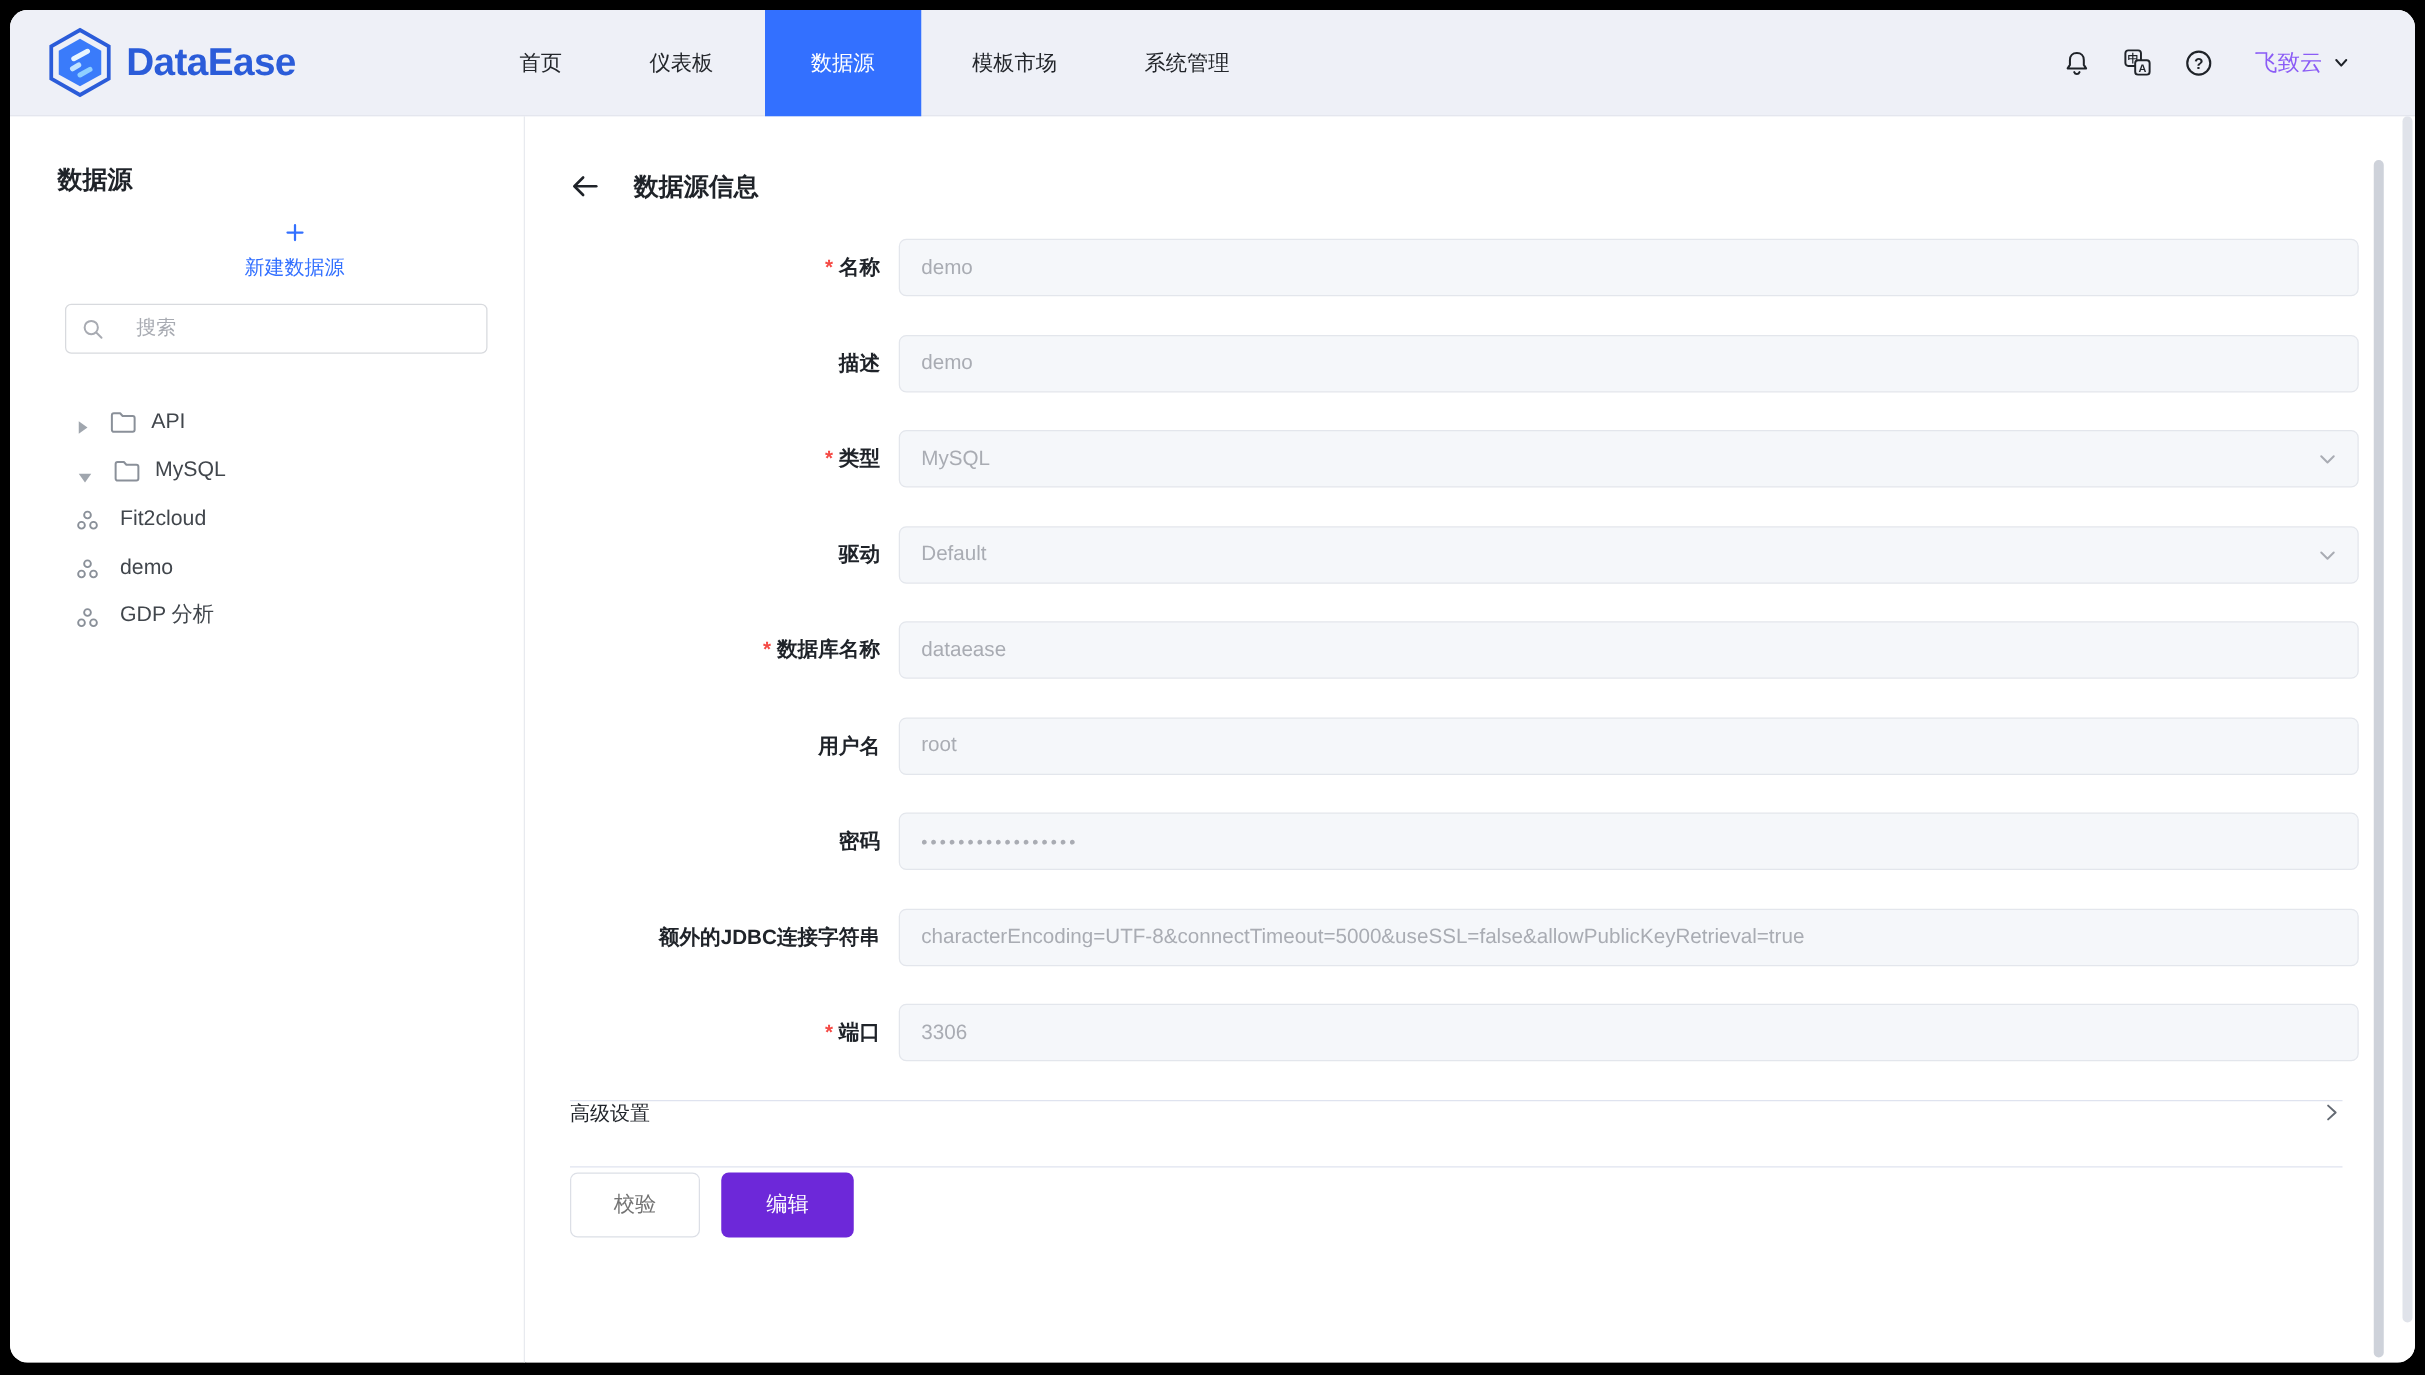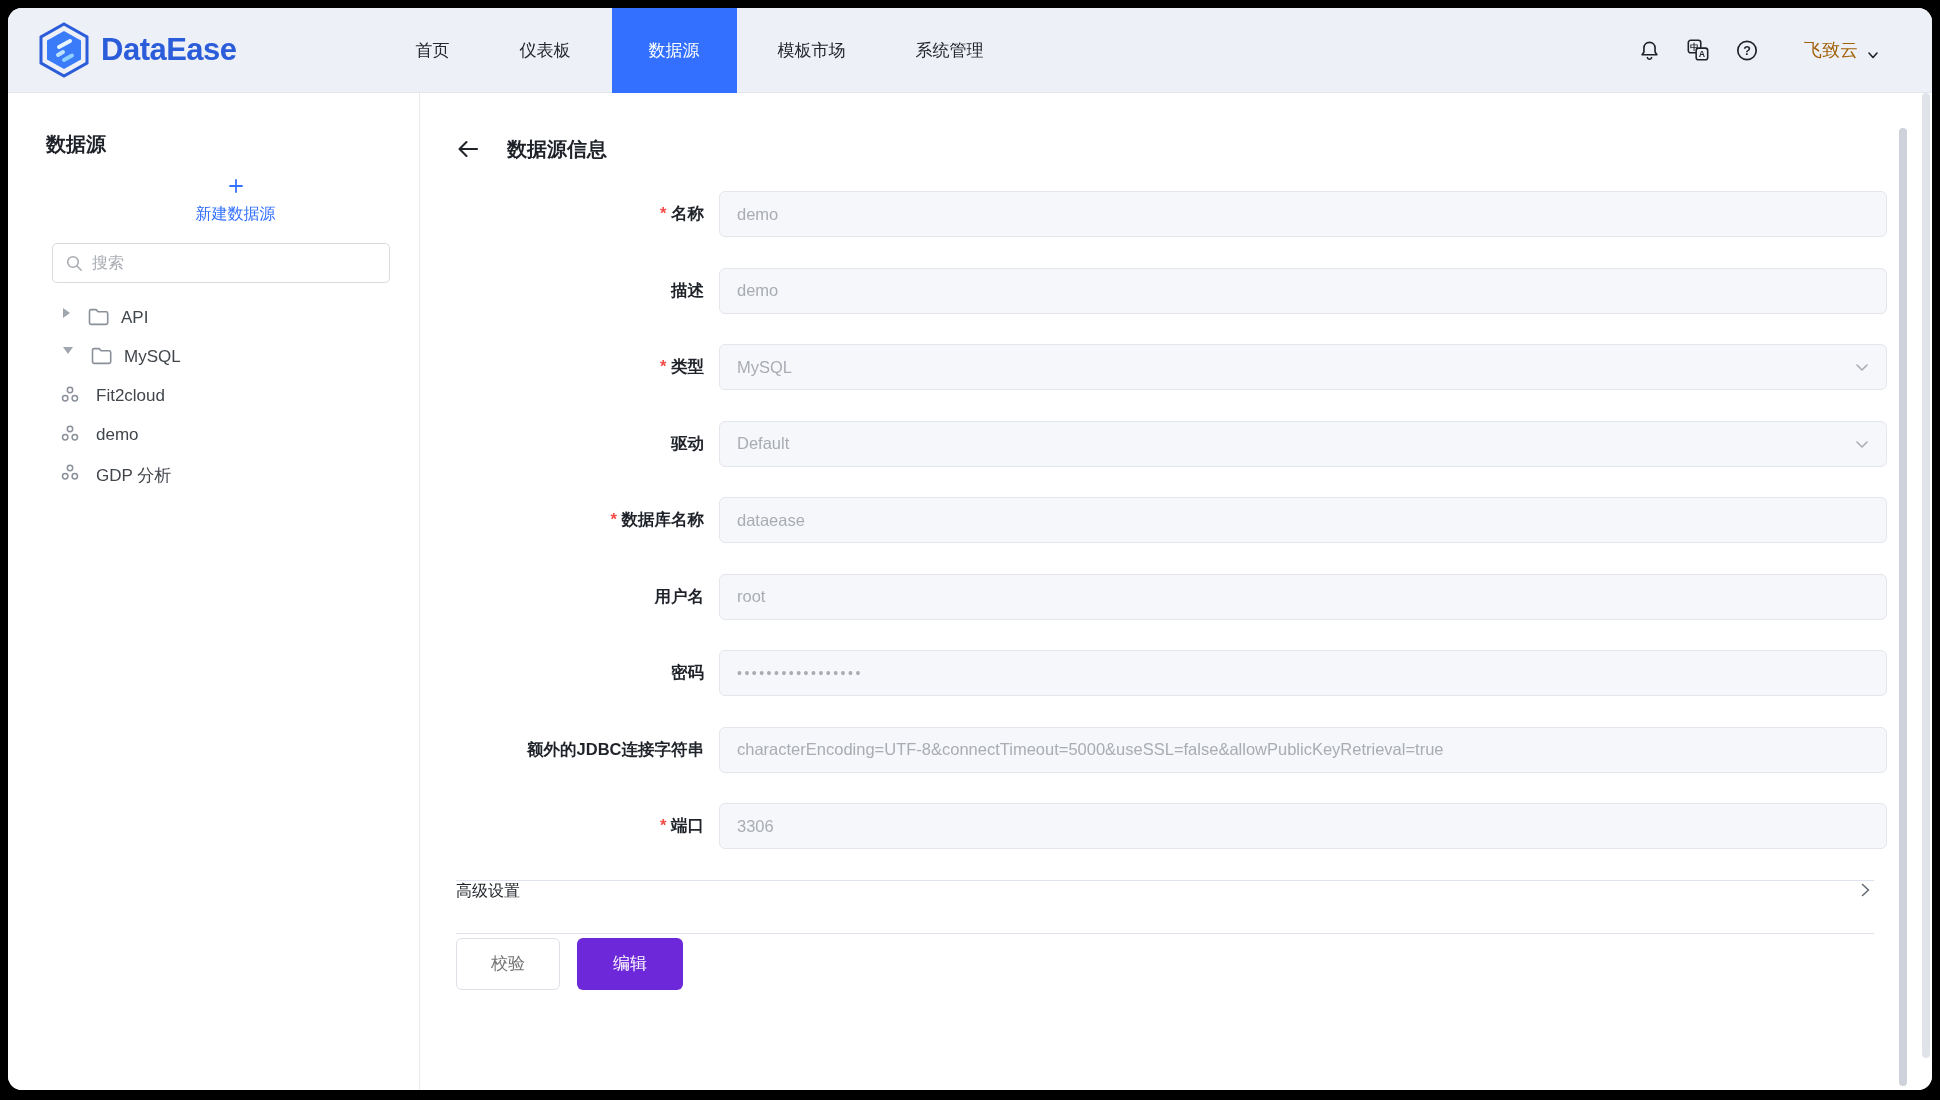--- a/index.html
+++ b/index.html
@@ -8,31 +8,31 @@
 
   
   .navbar { position:absolute; top:0; left:0; right:0; height:85px; background:#eef0f7; border-bottom:1px solid #e4e6ee; display:flex; align-items:center; z-index:5; }
   .brand { display:flex; align-items:center; gap:11px; margin-left:30px; }
   .brand-name { font-size:31px; font-weight:bold; color:#2b5cd9; letter-spacing:-0.5px; }
   .nav-tabs { display:flex; align-items:stretch; height:85px; margin-left:150px; gap:12px; }
   .nav-tab { padding:0 29px; display:flex; align-items:center; font-size:17px; color:#23262b; cursor:pointer; white-space:nowrap; }
   .nav-tab.active { background:#3370ff; color:#fff; padding:0 37px; }
   .nav-right { margin-left:auto; display:flex; align-items:center; gap:25px; margin-right:52px; }
   .nav-icon { width:24px; height:24px; display:flex; align-items:center; justify-content:center; cursor:pointer; }
-  .user-menu { display:flex; align-items:flex-end; gap:8px; font-size:18px; color:#a16207; cursor:pointer; margin-left:20px; }
+  .user-menu { display:flex; align-items:center; gap:8px; font-size:18px; color:#8b5cf6; cursor:pointer; margin-left:8px; }
 
   
   .sidebar { position:absolute; top:85px; left:0; width:412px; bottom:0; background:#fff; border-right:1px solid #e8eaef; }
   .sb-title { margin:37px 0 0 38px; font-size:20px; line-height:28px; font-weight:bold; color:#1f2329; }
   .sb-new { margin:20px 0 0 44px; display:flex; align-items:center; gap:10px; font-size:16px; color:#3370ff; cursor:pointer;flex-direction:column; }
-  .sb-search { margin:18px 0 0 44px; width:338px; height:40px; border:1px solid #d8dade; border-radius:5px; background:#fff; display:flex; align-items:center; padding:0 12px; gap:8px; }
+  .sb-search { margin:18px 0 0 44px; width:338px; height:40px; border:1px solid #d8dade; border-radius:5px; background:#fff; display:flex; align-items:center; padding:0 12px; gap:25px; }
   .sb-search input { border:none; outline:none; flex:1; font-size:16px; color:#1f2329; background:transparent; font-family:inherit; }
   .sb-search input::placeholder { color:#a8abb2; }
   .tree { margin-top:25px; }
-  .tree-row { height:39px; display:flex; align-items:flex-start; font-size:17px; color:#41464c; cursor:pointer; }
+  .tree-row { height:39px; display:flex; align-items:flex-end; font-size:17px; color:#41464c; cursor:pointer; }
   .tree-row.folder { padding-left:55px; }
   .tree-row.leaf { padding-left:53px; }
   .caret { width:0; height:0; margin-right:18px; }
   .caret.right { border-top:5px solid transparent; border-bottom:5px solid transparent; border-left:7px solid #a0a6ae; }
   .caret.down { border-left:5px solid transparent; border-right:5px solid transparent; border-top:7px solid #a0a6ae; }
   .tree-ico { margin-right:12px; display:flex; align-items:center; }
   .leaf .tree-ico { margin-right:17px; }
 
   
   .main { position:absolute; left:413px; top:85px; right:0; bottom:0; background:#fff; overflow:hidden; }

